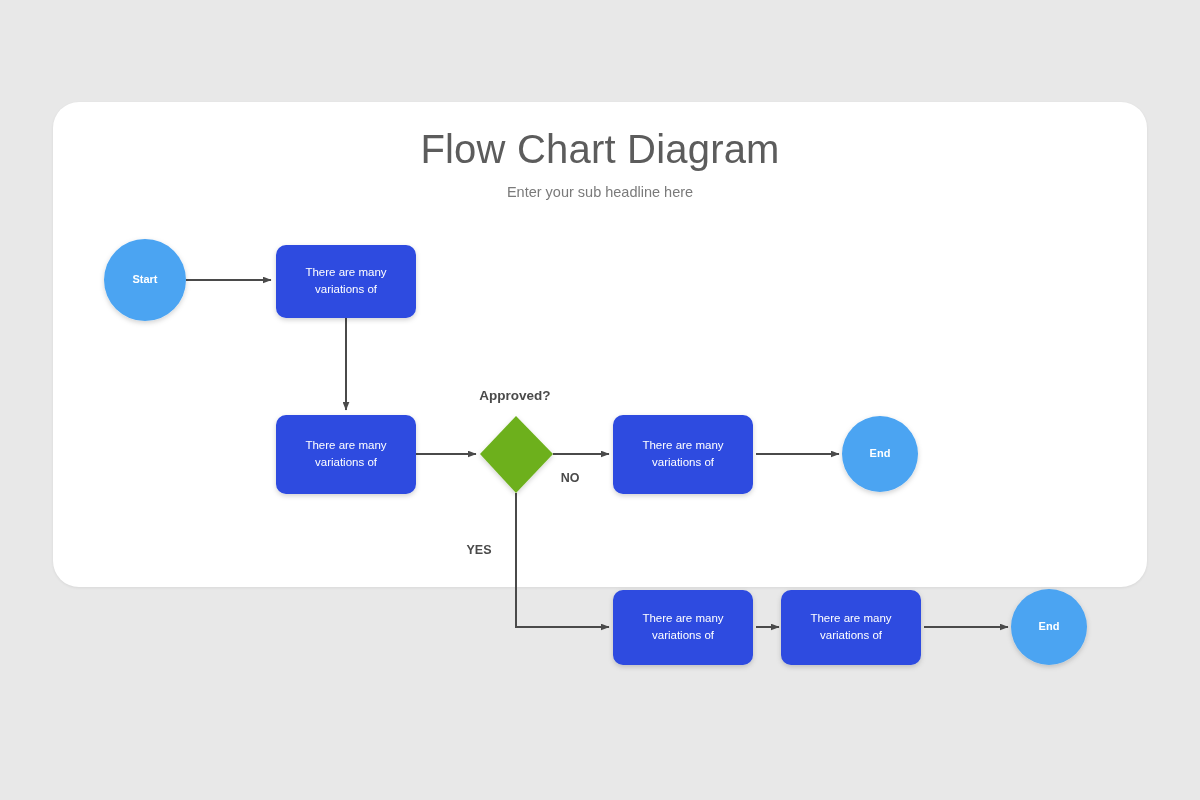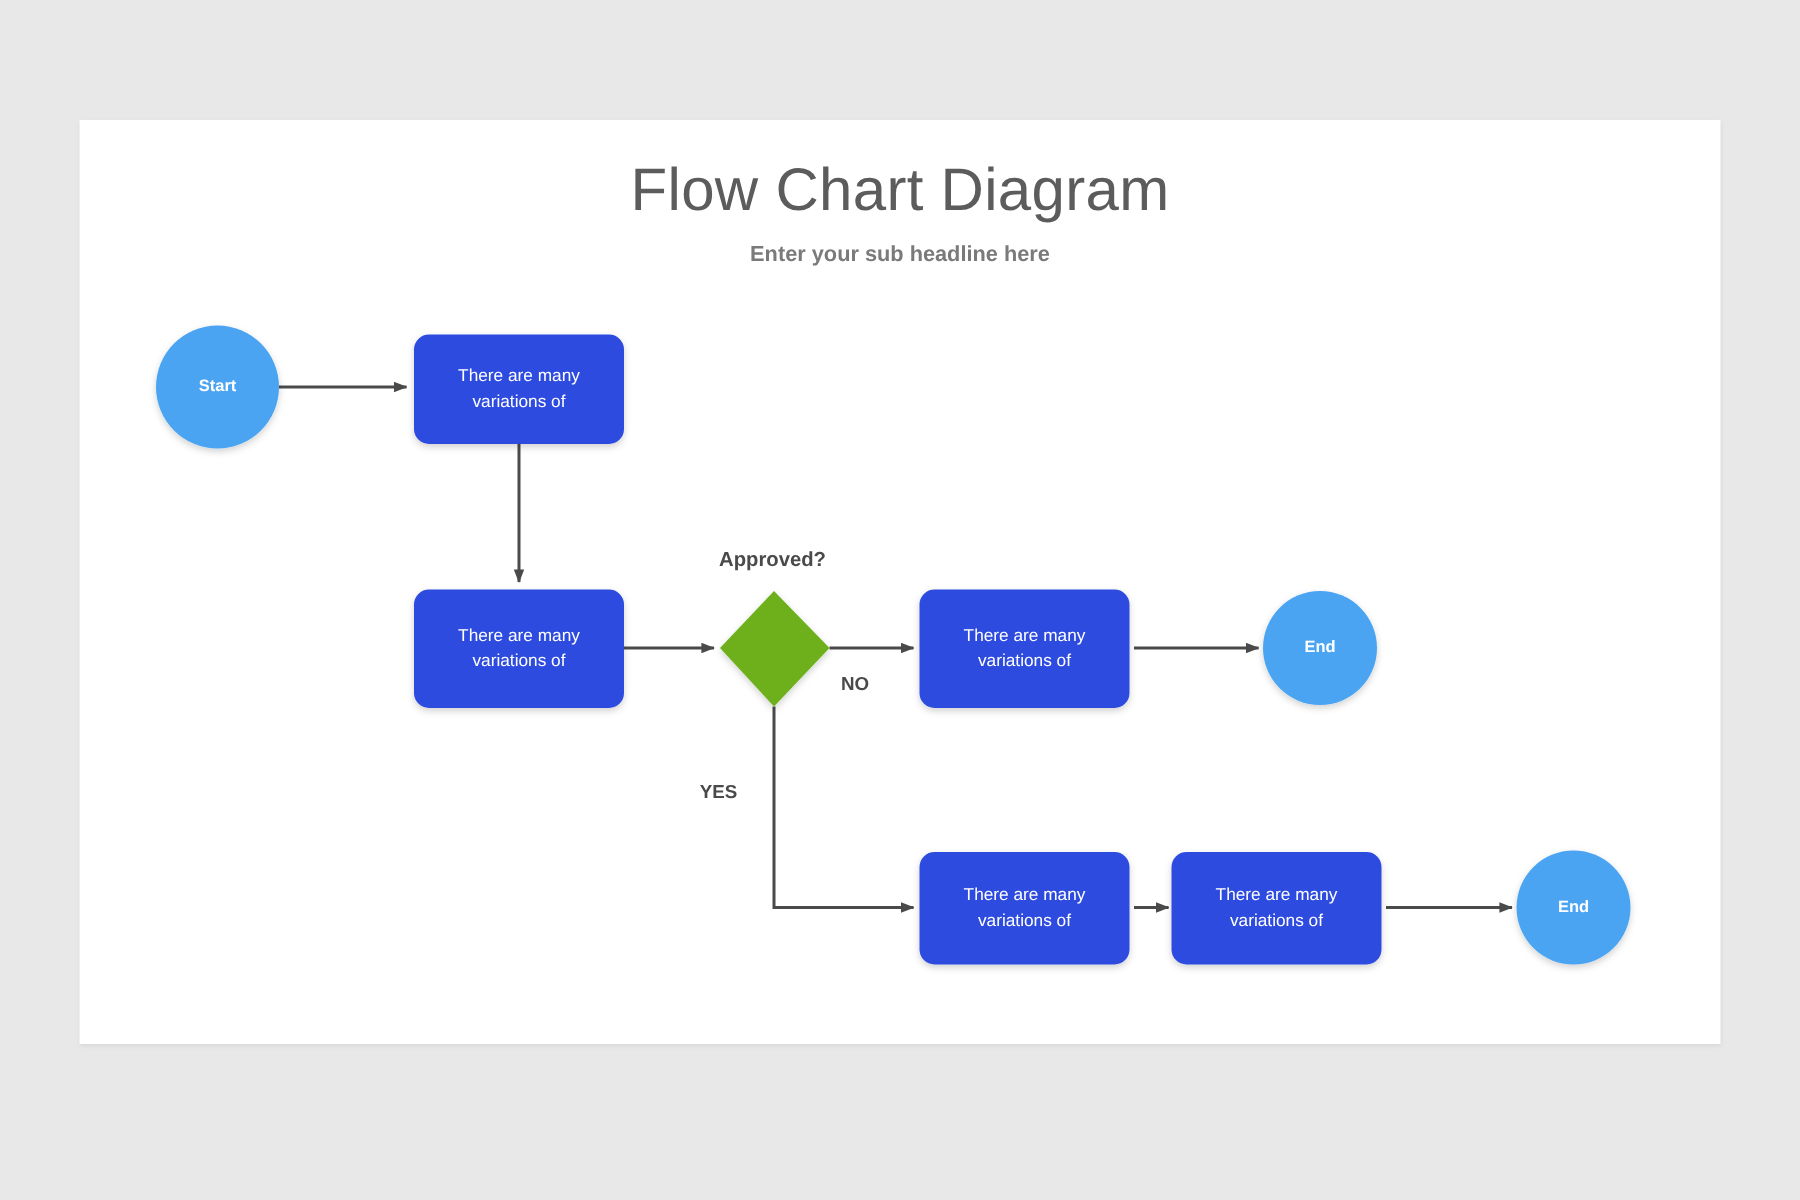--- a/index.html
+++ b/index.html
@@ -14,46 +14,47 @@
     overflow: hidden;
   }
   #slide-root {
     position: relative;
     width: 1200px;
     height: 800px;
   }
   #canvas {
     position: absolute;
     left: 53px;
-    top: 80px;
+    top: 102px;
     width: 1094px;
-    height: 616px;
+    height: 485px;
     background: #ffffff;
     box-shadow: 0 1px 3px rgba(0,0,0,0.07);
+    border-radius: 26px;
   }
   #title {
     position: absolute;
     left: 0;
     top: 25px;
     width: 1094px;
     text-align: center;
     font-size: 40px;
     font-weight: 400;
     color: #5c5c5c;
     letter-spacing: 0.2px;
     white-space: nowrap;
   }
   #subtitle {
     position: absolute;
     left: 0;
     top: 82px;
     width: 1094px;
     text-align: center;
     font-size: 14.5px;
-    font-weight: 700;
+    font-weight: 400;
     color: #7a7a7a;
     white-space: nowrap;
   }
   #diagram-svg {
     position: absolute;
     left: 0;
     top: 0;
     width: 1094px;
     height: 616px;
   }

